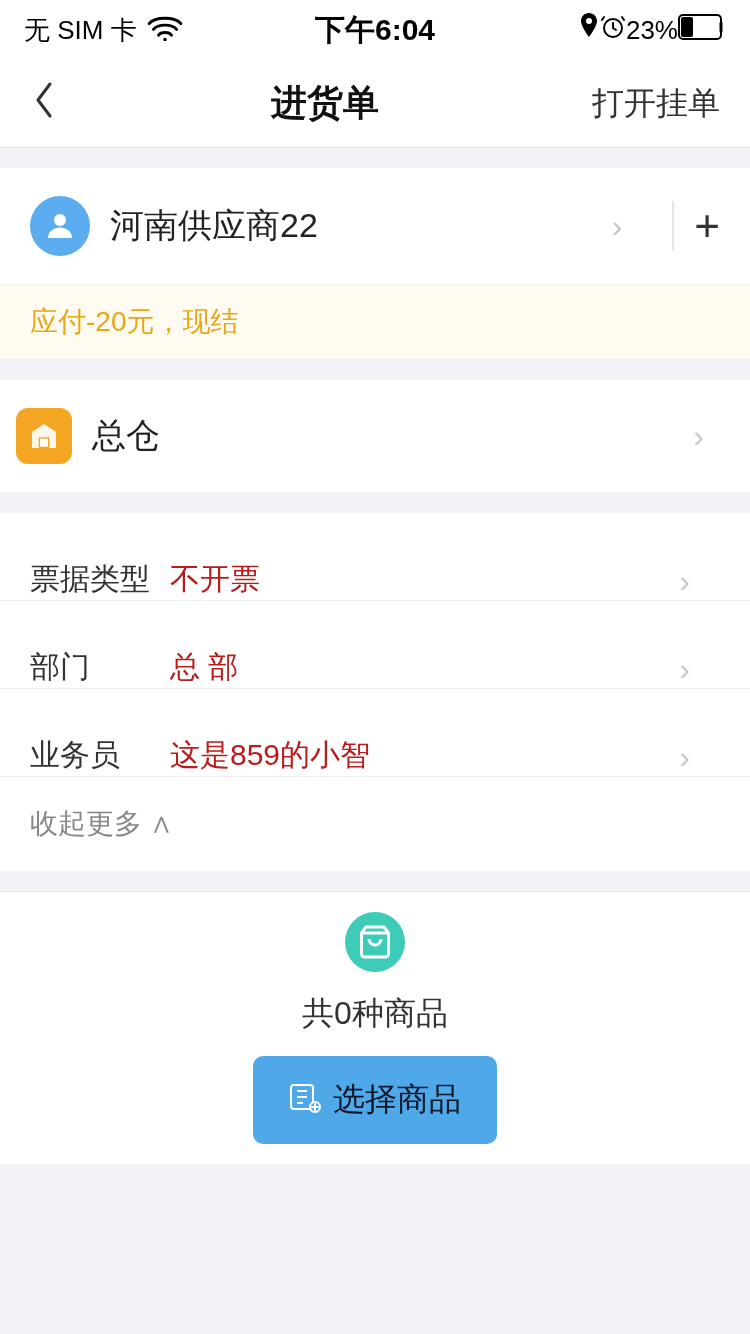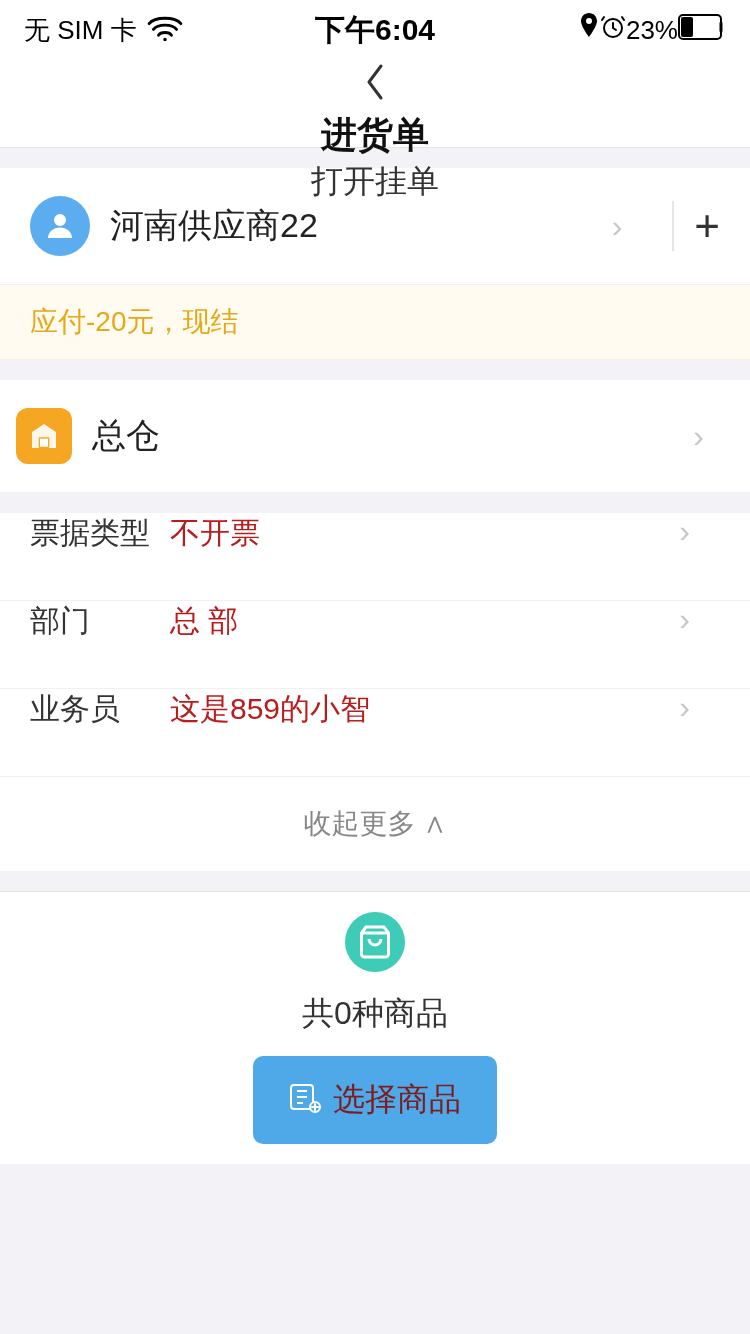--- a/index.html
+++ b/index.html
@@ -49,21 +49,20 @@
     
     .nav-bar {
       width: 100%;
       height: 88px;
       background: #fff;
       display: flex;
       align-items: center;
       justify-content: space-between;
       padding: 0 30px;
       border-bottom: 1px solid #e5e5e5;
-      flex-direction: column;
     }
     .nav-back {
       font-size: 44px;
       color: #333;
       cursor: pointer;
       line-height: 1;
     }
     .nav-title {
       font-size: 36px;
       font-weight: 600;
@@ -134,21 +133,21 @@
       background: #fffbf0;
       padding: 18px 30px;
       font-size: 28px;
       color: #e6a817;
       border-bottom: 1px solid #f5f0e0;
     }
 
     
     .form-row {
       display: flex;
-      align-items: flex-start;
+      align-items: flex-end;
       padding: 0 30px;
       min-height: 88px;
       background: #fff;
       border-bottom: 1px solid #f0f0f0;
     }
     .form-label {
       font-size: 30px;
       color: #333;
       width: 140px;
       flex-shrink: 0;
@@ -186,21 +185,20 @@
       flex: 1;
       font-size: 34px;
       color: #222;
     }
 
     
     .collapse-row {
       background: #fff;
       display: flex;
       align-items: center;
-      justify-content: center;
       padding: 28px 30px;
       color: #888;
       font-size: 28px;
       gap: 10px;
     }
 
     
     .bottom-bar {
       background: #fff;
       display: flex;
@@ -221,21 +219,21 @@
       flex-shrink: 0;
     }
     .product-icon svg { width: 36px; height: 36px; fill: #fff; }
     .product-count {
       flex: 1;
       font-size: 32px;
       color: #333;
     }
     .select-btn {
       background: #4fa8e8;
-      color: #7f1d1d;
+      color: #0f172a;
       border: none;
       border-radius: 10px;
       padding: 22px 36px;
       font-size: 32px;
       display: flex;
       align-items: center;
       gap: 12px;
       cursor: pointer;
     }
     .select-btn-icon { font-size: 30px; }

